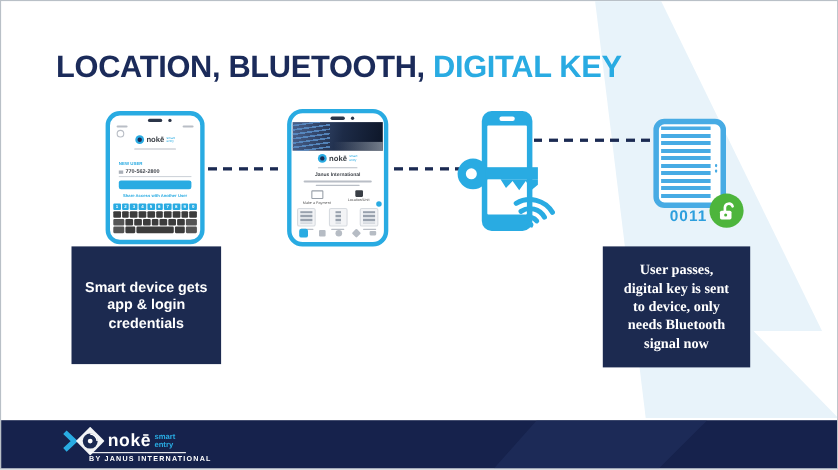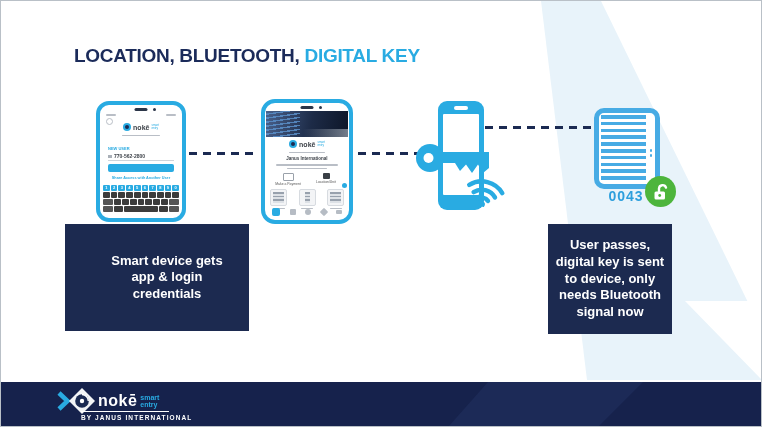--- a/index.html
+++ b/index.html
@@ -4,21 +4,21 @@
 <style>
   html,body{margin:0;padding:0;background:#fff;}
   .slide{position:relative;width:762px;height:427px;box-sizing:border-box;border:1px solid #b9c0c7;
          background:#fff;overflow:hidden;font-family:"Liberation Sans",sans-serif;}
   
   .bg-band{position:absolute;inset:0;background:#e8f3fa;
            clip-path:polygon(540px 0,600px 0,762px 332px,762px 379px,586px 379px);}
   .bg-notch{position:absolute;inset:0;background:#ffffff;
            clip-path:polygon(684px 300px,762px 300px,762px 380px);}
   
-  .title{position:absolute;left:73px;top:44px;font-size:19px;font-weight:bold;letter-spacing:-.3px;
+  .title{position:absolute;left:50px;top:44px;font-size:28px;font-weight:bold;letter-spacing:-.3px;
          color:#1b2b5a;white-space:nowrap;}
   .title .accent{color:#29abe2;}
   
   .dash{position:absolute;height:3px;
         background:repeating-linear-gradient(90deg,#1b2a52 0 8px,transparent 8px 14px);}
   
   .stepbox{position:absolute;top:223px;height:107px;background:#1c2a50;color:#fff;
            display:flex;align-items:center;justify-content:center;text-align:center;
            font-size:13px;font-weight:bold;line-height:1.28;white-space:pre-line;}
   
@@ -220,33 +220,33 @@
       <path d="M20 31 A8 8 0 0 1 30 31"></path>
     </g>
     <circle cx="25" cy="36" r="3" fill="#29abe2"></circle>
   </svg>
 
   <div class="door">
     <div class="door-slats"></div>
     <div class="door-dot" style="top:36px;"></div>
     <div class="door-dot" style="top:41px;"></div>
   </div>
-  <div class="unitnum">0043</div>
+  <div class="unitnum">0011</div>
   <div class="lockcircle">
     <svg width="18" height="18" viewBox="0 0 18 18">
       <path d="M7 9 V5.5 A3.6 3.6 0 0 1 14 4.6" fill="none" stroke="#ffffff" stroke-width="2.4" stroke-linecap="round"></path>
       <rect x="2.5" y="8.5" width="10.5" height="8" rx="1.5" fill="#ffffff"></rect>
       <circle cx="7.7" cy="12.5" r="1.4" fill="#4db53c"></circle>
     </svg>
   </div>
 
-  <div class="stepbox" style="left:64px;width:164px;padding-left:20px;">Smart device gets
+  <div class="stepbox" style="left:64px;width:136px;">Smart device gets
 app &amp; login
 credentials</div>
-  <div class="stepbox" style="left:547px;width:124px;height:110px;">User passes,
+  <div class="stepbox" style="left:547px;width:134px;height:110px;font-family:Liberation Serif, serif;">User passes,
 digital key is sent
 to device, only
 needs Bluetooth
 signal now</div>
 
   <div class="footer">
     <div class="footer-band"></div>
     <div class="brandrow">
       <svg width="13" height="20" viewBox="0 0 13 20">
         <path d="M2 2 L10.5 10 L2 18" fill="none" stroke="#29abe2" stroke-width="4.5"></path>

